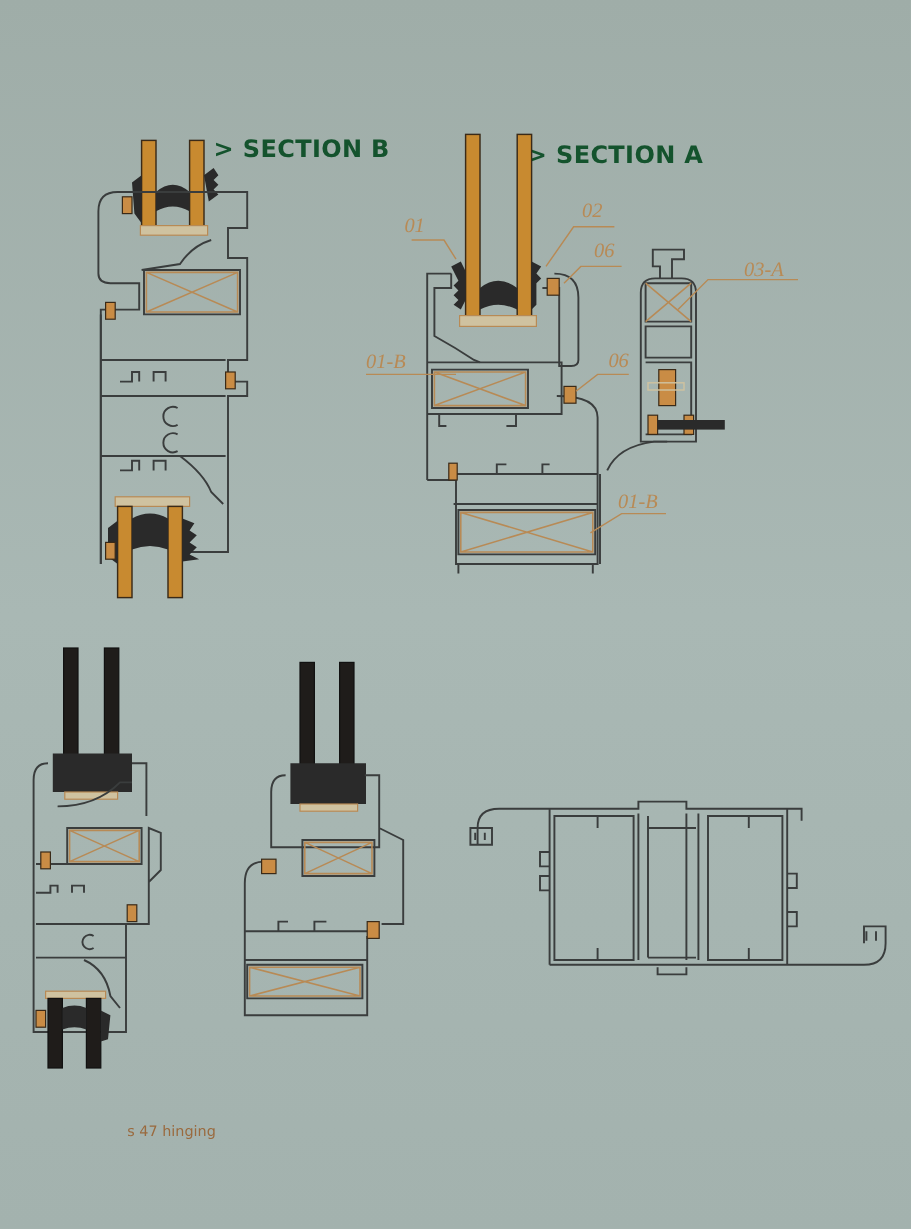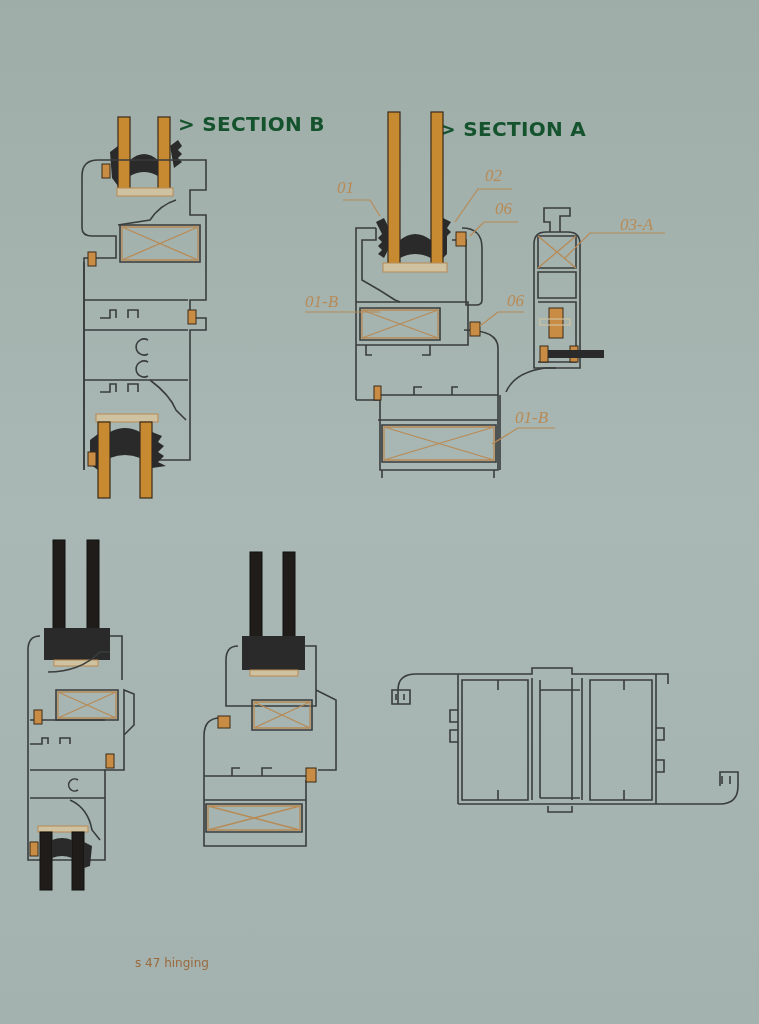--- a/index.html
+++ b/index.html
@@ -36,21 +36,21 @@
 <div class="heading" style="left:439px; top:117px;">&gt; SECTION A</div>
 
 <div class="label" style="left:337px; top:178px;font-family:Liberation Serif, serif;">01</div>
 <div class="label" style="left:485px; top:166px;">02</div>
 <div class="label" style="left:495px; top:199px;">06</div>
 <div class="label" style="left:620px; top:215px;text-align:center;">03-A</div>
 <div class="label" style="left:305px; top:292px;">01-B</div>
 <div class="label" style="left:507px; top:291px;">06</div>
 <div class="label" style="left:515px; top:408px;">01-B</div>
 
-<div class="caption" style="left:106px; top:956px;margin-left:29px;">s 47  hinging</div>
+<div class="caption" style="left:106px; top:936px;">s 47  hinging</div>
 
 <svg width="759" height="1024" viewBox="0 0 759 1024">
 
   <g>
 
     <rect class="glass" x="118" y="117" width="12" height="75"></rect>
     <rect class="glass" x="158" y="117" width="12" height="75"></rect>
     <rect class="bead" x="117" y="188" width="56" height="8"></rect>
     <path class="gask" d="M130 160 Q144 148 158 160 L158 176 Q144 168 130 176 Z"></path>
     <path class="gask" d="M110 152 l8 -6 v40 l-6 -8 z M170 146 l8 -6 l4 6 l-4 4 l4 4 l-4 4 l4 4 l-8 6 z"></path>

